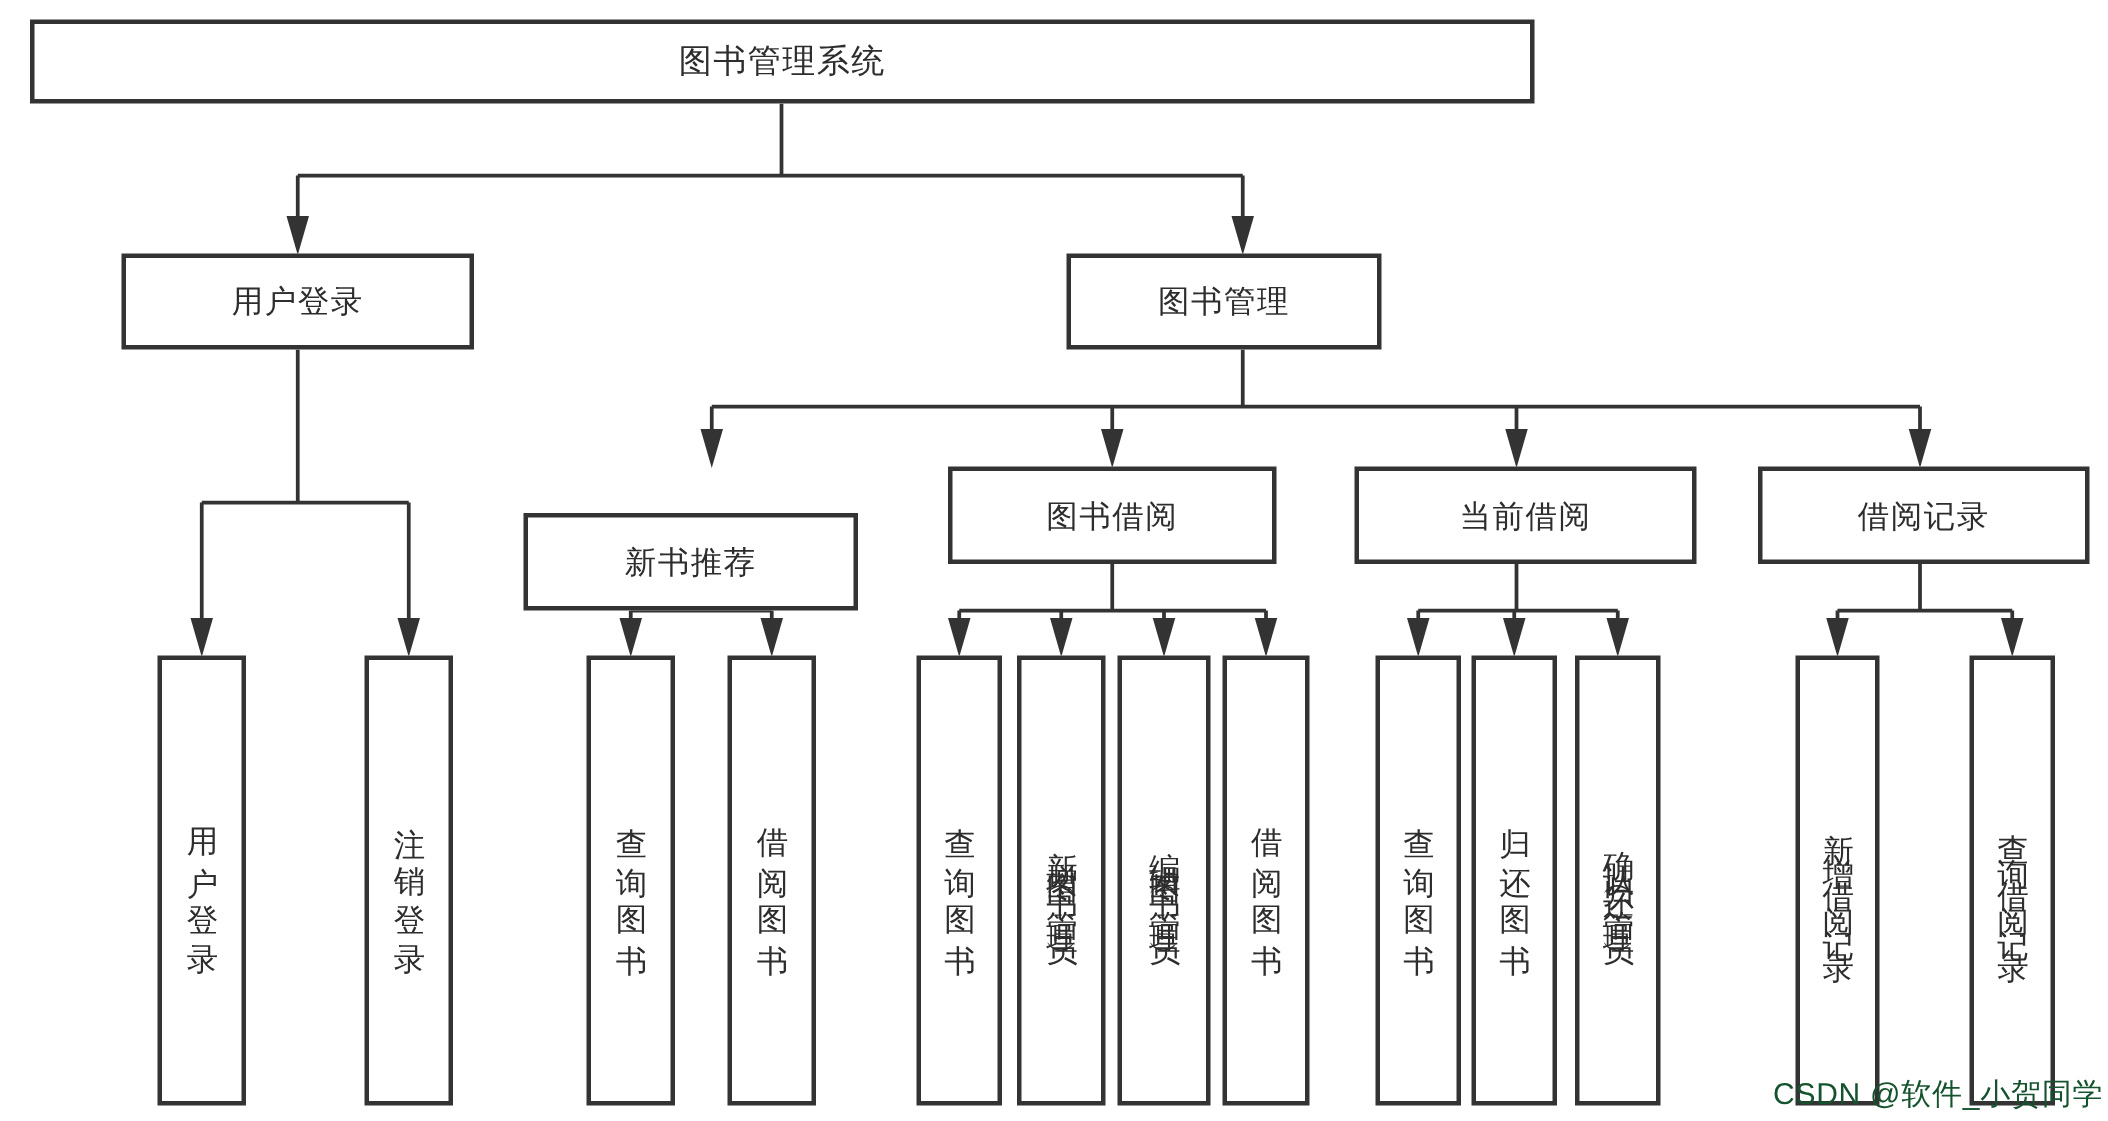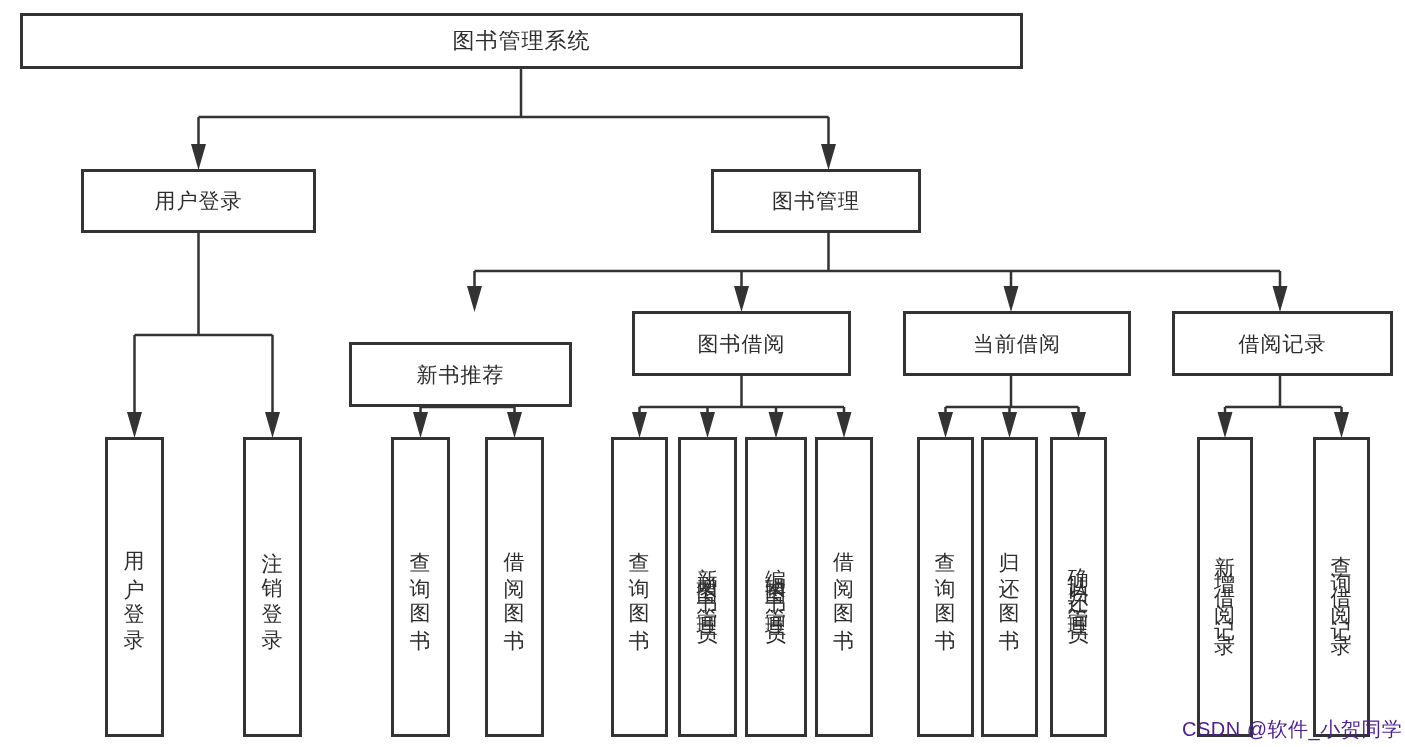--- a/index.html
+++ b/index.html
@@ -41,21 +41,21 @@
     color:#2d2d2d;
     font-size:21px;
     line-height:1;
     white-space:nowrap;
   }
   #watermark{
     position:absolute;
     left:1182px;top:716px;
     width:220px;
     font-size:20px;
-    color:#4c1d95;
+    color:#14532d;
     white-space:nowrap;
     z-index:5;
     letter-spacing:0.5px;
   }
 </style>
 </head>
 <body>
 
 <div id="canvas">
 

